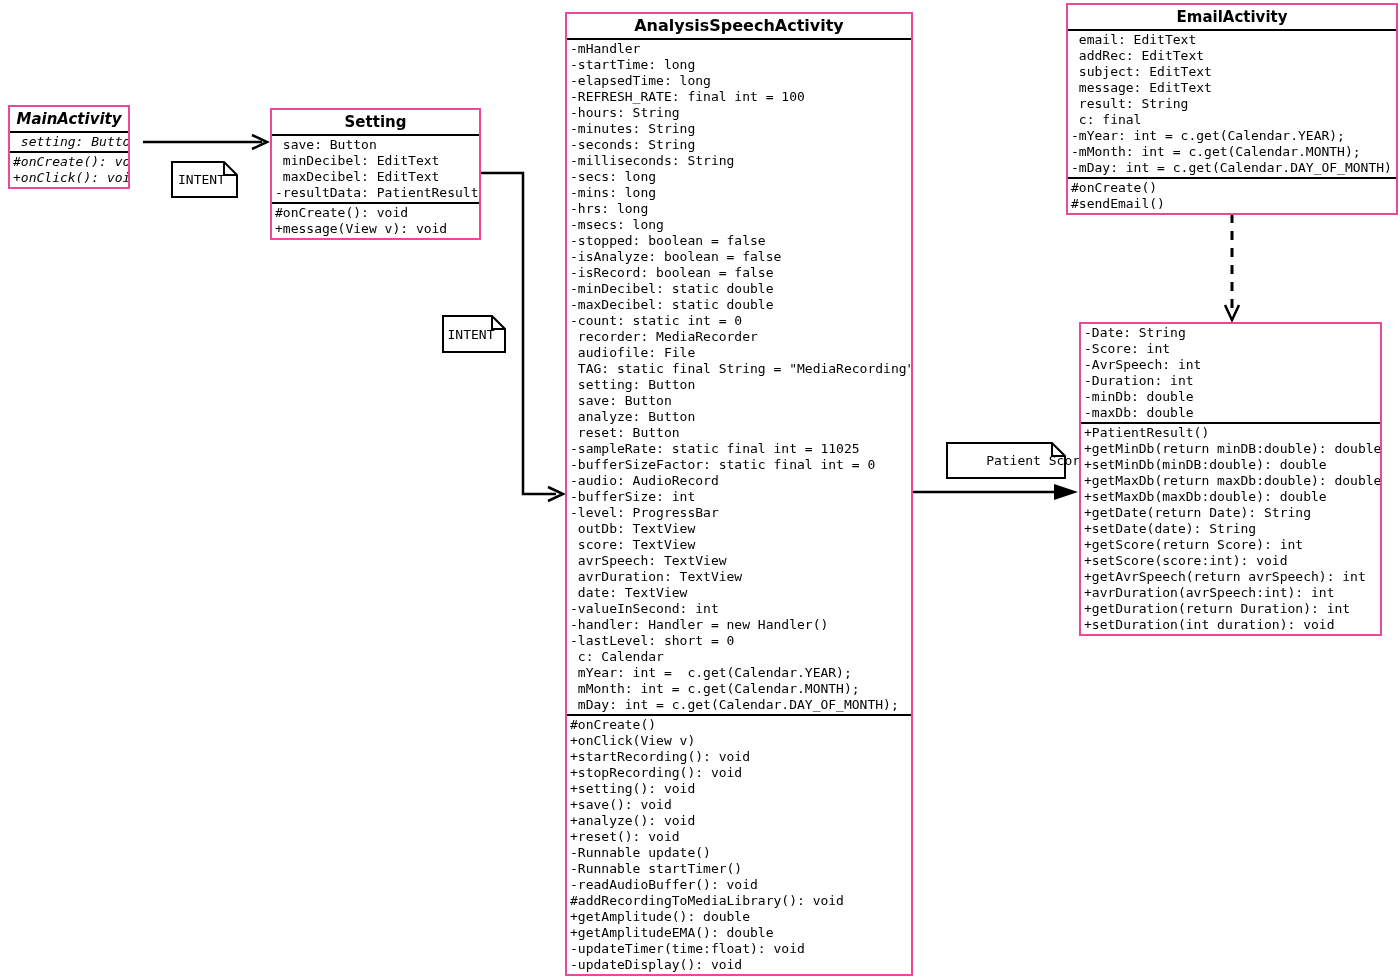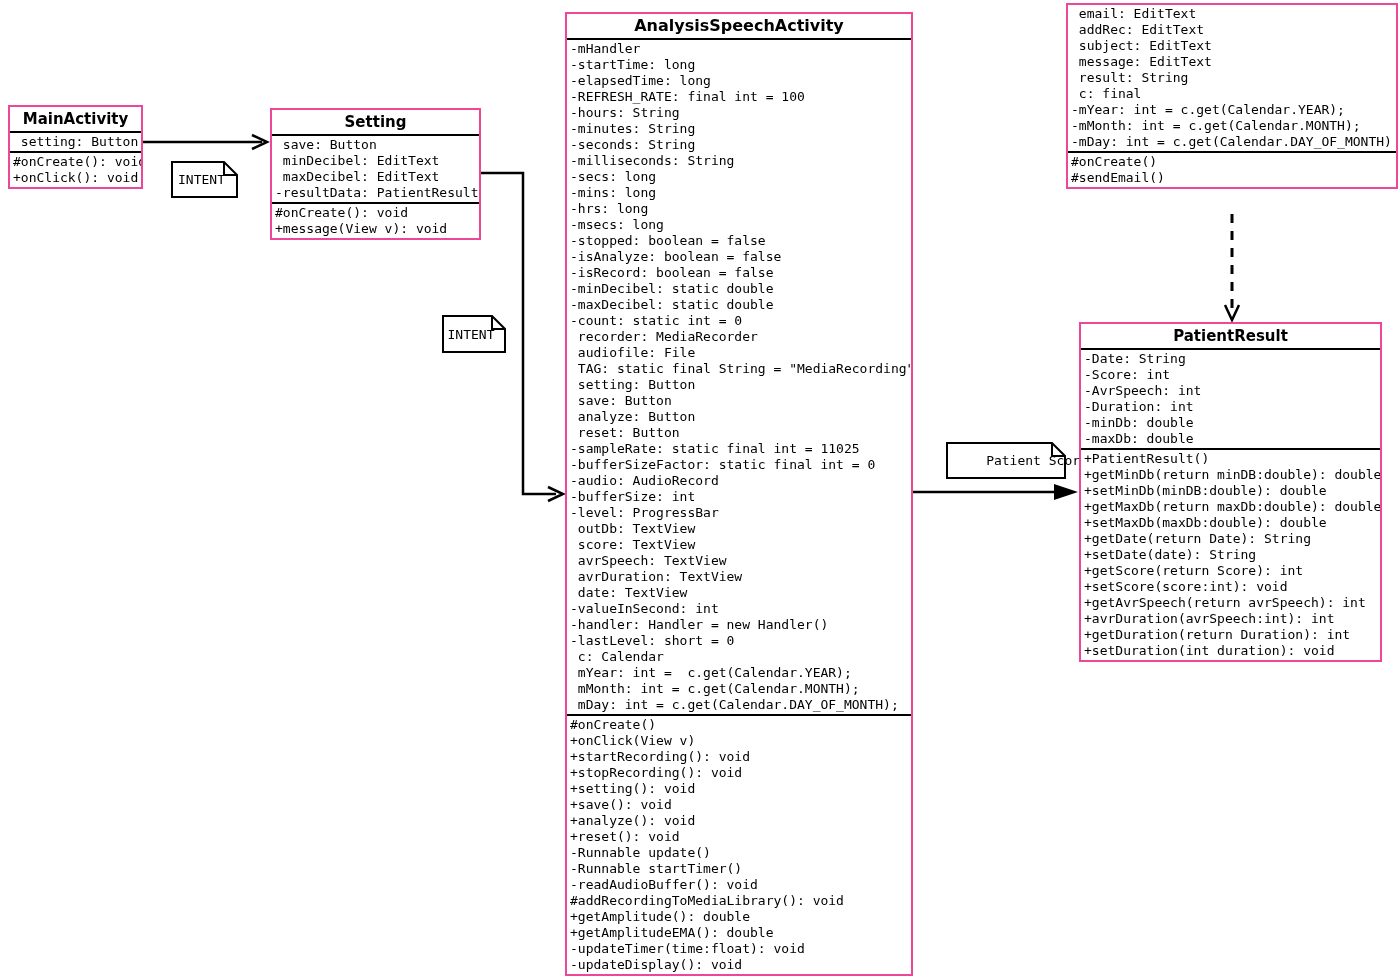--- a/index.html
+++ b/index.html
@@ -78,21 +78,21 @@
     <path d="M492 316 v13 h13" fill="none" stroke="#000" stroke-width="2"></path>
 
     <path d="M947 443 h105 l13 13 v22 h-118 z" fill="#fff" stroke="#000" stroke-width="2"></path>
     <path d="M1052 443 v13 h13" fill="none" stroke="#000" stroke-width="2"></path>
   </svg>
 
   <div class="note-label" style="left:172px;top:162px;width:65px;height:35px;">INTENT</div>
   <div class="note-label" style="left:443px;top:316px;width:62px;height:36px;">INTENT</div>
   <div class="note-label" style="left:981px;top:443px;width:118px;height:35px;">Patient Score</div>
 
-  <div class="uml-class" style="left:8px;top:105px;width:135px;">
+  <div class="uml-class" style="left:8px;top:105px;width:122px;font-style:italic;">
     <div class="uml-title">MainActivity</div>
     <div class="uml-section attrs">
         <div class="member-line"> setting: Button</div>
       </div>
     <div class="uml-section methods">
         <div class="member-line">#onCreate(): void</div>
         <div class="member-line">+onClick(): void</div>
       </div>
   </div>
 
@@ -170,39 +170,39 @@
         <div class="member-line">-readAudioBuffer(): void</div>
         <div class="member-line">#addRecordingToMediaLibrary(): void</div>
         <div class="member-line">+getAmplitude(): double</div>
         <div class="member-line">+getAmplitudeEMA(): double</div>
         <div class="member-line">-updateTimer(time:float): void</div>
         <div class="member-line">-updateDisplay(): void</div>
       </div>
   </div>
 
   <div class="uml-class" style="left:1066px;top:3px;width:332px;">
+    <div class="uml-title">EmailActivity</div>
     <div class="uml-section attrs">
         <div class="member-line"> email: EditText</div>
         <div class="member-line"> addRec: EditText</div>
         <div class="member-line"> subject: EditText</div>
         <div class="member-line"> message: EditText</div>
         <div class="member-line"> result: String</div>
         <div class="member-line"> c: final</div>
         <div class="member-line">-mYear: int = c.get(Calendar.YEAR);</div>
         <div class="member-line">-mMonth: int = c.get(Calendar.MONTH);</div>
         <div class="member-line">-mDay: int = c.get(Calendar.DAY_OF_MONTH)</div>
       </div>
     <div class="uml-section methods">
         <div class="member-line">#onCreate()</div>
         <div class="member-line">#sendEmail()</div>
       </div>
   </div>
 
   <div class="uml-class" style="left:1079px;top:322px;width:303px;">
-    <div class="uml-title">PatientResult</div>
     <div class="uml-section attrs">
         <div class="member-line">-Date: String</div>
         <div class="member-line">-Score: int</div>
         <div class="member-line">-AvrSpeech: int</div>
         <div class="member-line">-Duration: int</div>
         <div class="member-line">-minDb: double</div>
         <div class="member-line">-maxDb: double</div>
       </div>
     <div class="uml-section methods">
         <div class="member-line">+PatientResult()</div>

